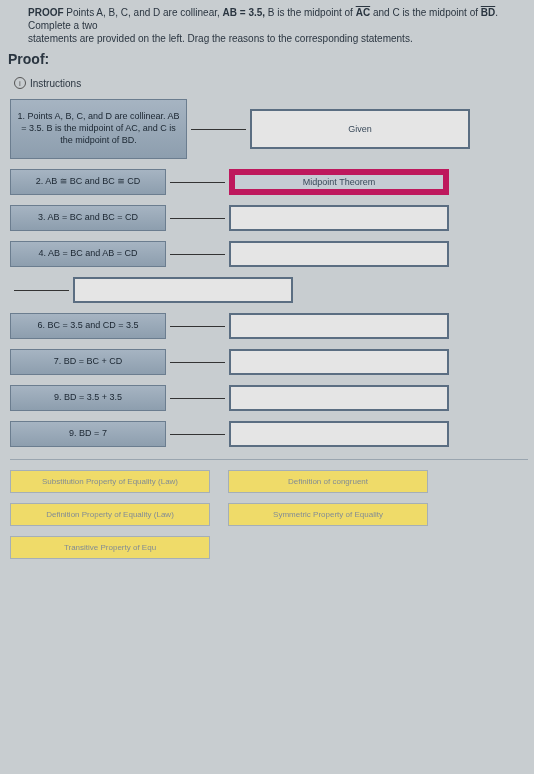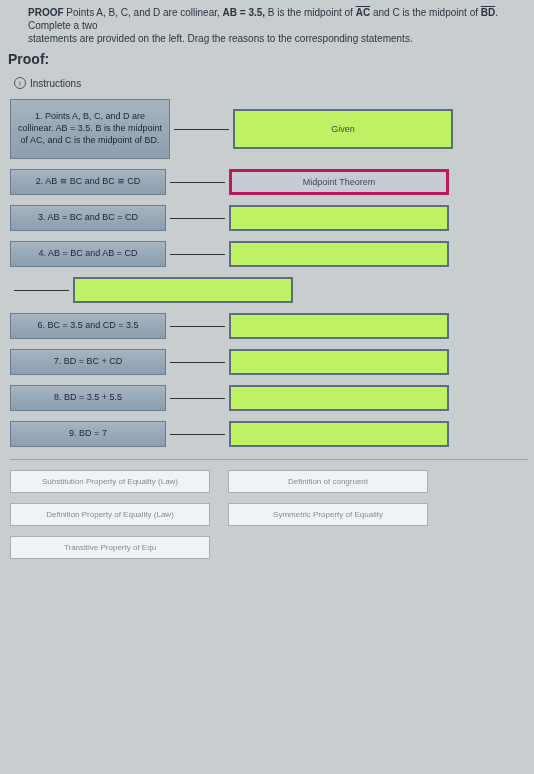--- a/index.html
+++ b/index.html
@@ -43,51 +43,51 @@
     background: linear-gradient(#a6b4c2, #8d9eae);
     color: #1a2530;
     font-size: 9px;
     padding: 4px 6px;
     text-align: center;
     display: flex;
     align-items: center;
     justify-content: center;
     line-height: 1.3;
   }
-  .stmt.big { width: 160px; min-height: 60px; }
+  .stmt.big { width: 177px; min-height: 60px; }
   .stmt.small { width: 156px; min-height: 26px; }
   .connector {
     width: 55px;
     border-bottom: 1px solid #333;
     margin: 0 4px;
   }
   .dropzone {
     border: 2px solid #5b6e82;
-    background: #bef264;
+    background: #e5e5e5;
     color: #3a4a5a;
     font-size: 9px;
     display: flex;
     align-items: center;
     justify-content: center;
     min-height: 28px;
   }
   .dropzone.big { width: 220px; min-height: 40px; }
   .dropzone.small { width: 220px; min-height: 26px; }
-  .dropzone.highlight { border: 3px solid #be185d; background: #c5ccd4; }
+  .dropzone.highlight { border: 6px solid #be185d; background: #c5ccd4; }
   .bank {
     margin: 12px 6px 0 10px;
     border-top: 1px solid #9aa5af;
     padding-top: 10px;
     display: flex;
     flex-wrap: wrap;
     gap: 10px 18px;
   }
   .bank-item {
     border: 1px solid #9aa5af;
-    background: #ffffff;
+    background: #fde047;
     color: #6a7680;
     font-size: 8px;
     padding: 6px 10px;
     min-width: 200px;
     min-height: 22px;
     display: flex;
     align-items: center;
     justify-content: center;
     opacity: 0.75;
   }
@@ -146,21 +146,21 @@
     <div class="dropzone small"></div>
   </div>
 
   <div class="row">
     <div class="stmt small">7. BD = BC + CD</div>
     <div class="connector"></div>
     <div class="dropzone small"></div>
   </div>
 
   <div class="row">
-    <div class="stmt small">8. BD = 3.5 + 5.5</div>
+    <div class="stmt small">9. BD = 3.5 + 3.5</div>
     <div class="connector"></div>
     <div class="dropzone small"></div>
   </div>
 
   <div class="row">
     <div class="stmt small">9. BD = 7</div>
     <div class="connector"></div>
     <div class="dropzone small"></div>
   </div>
 

